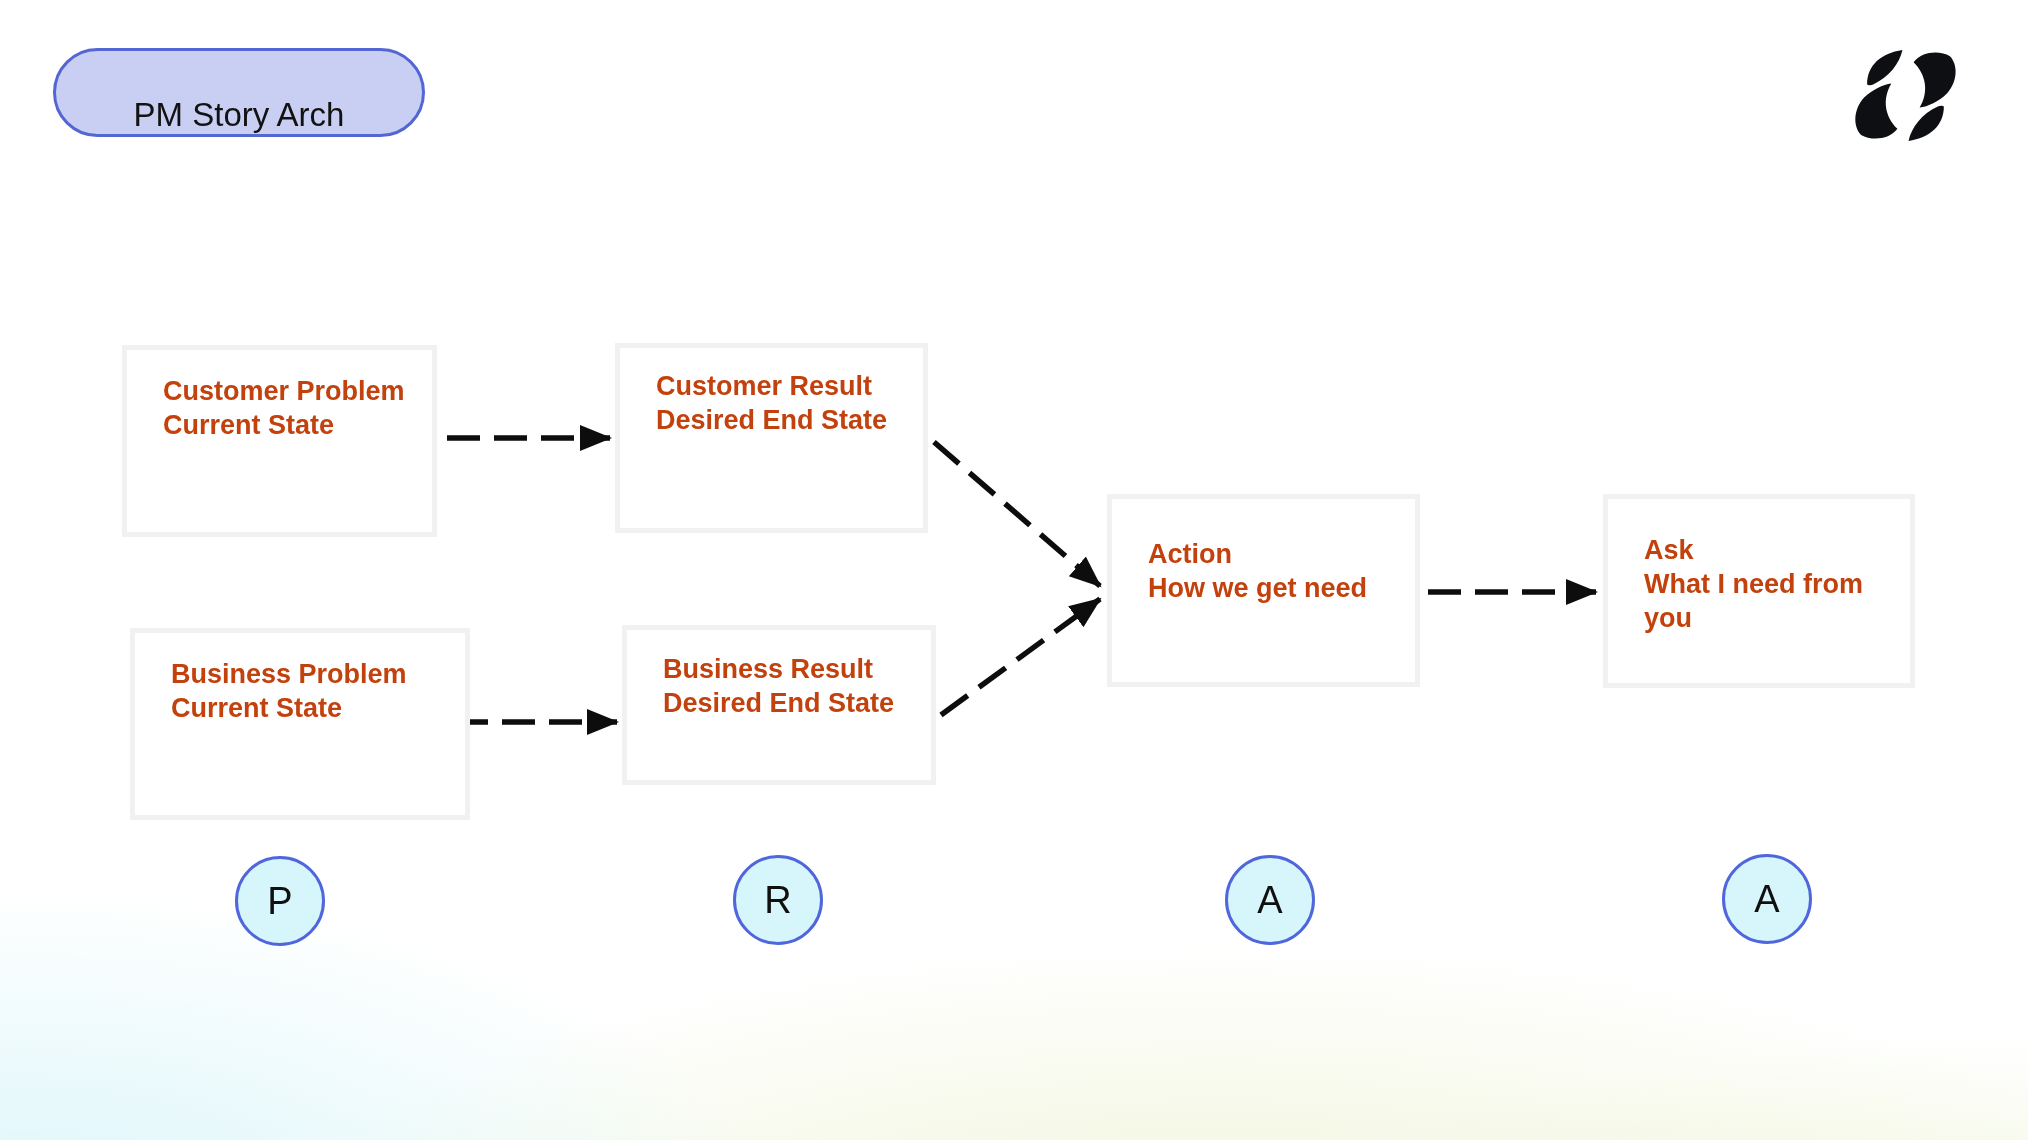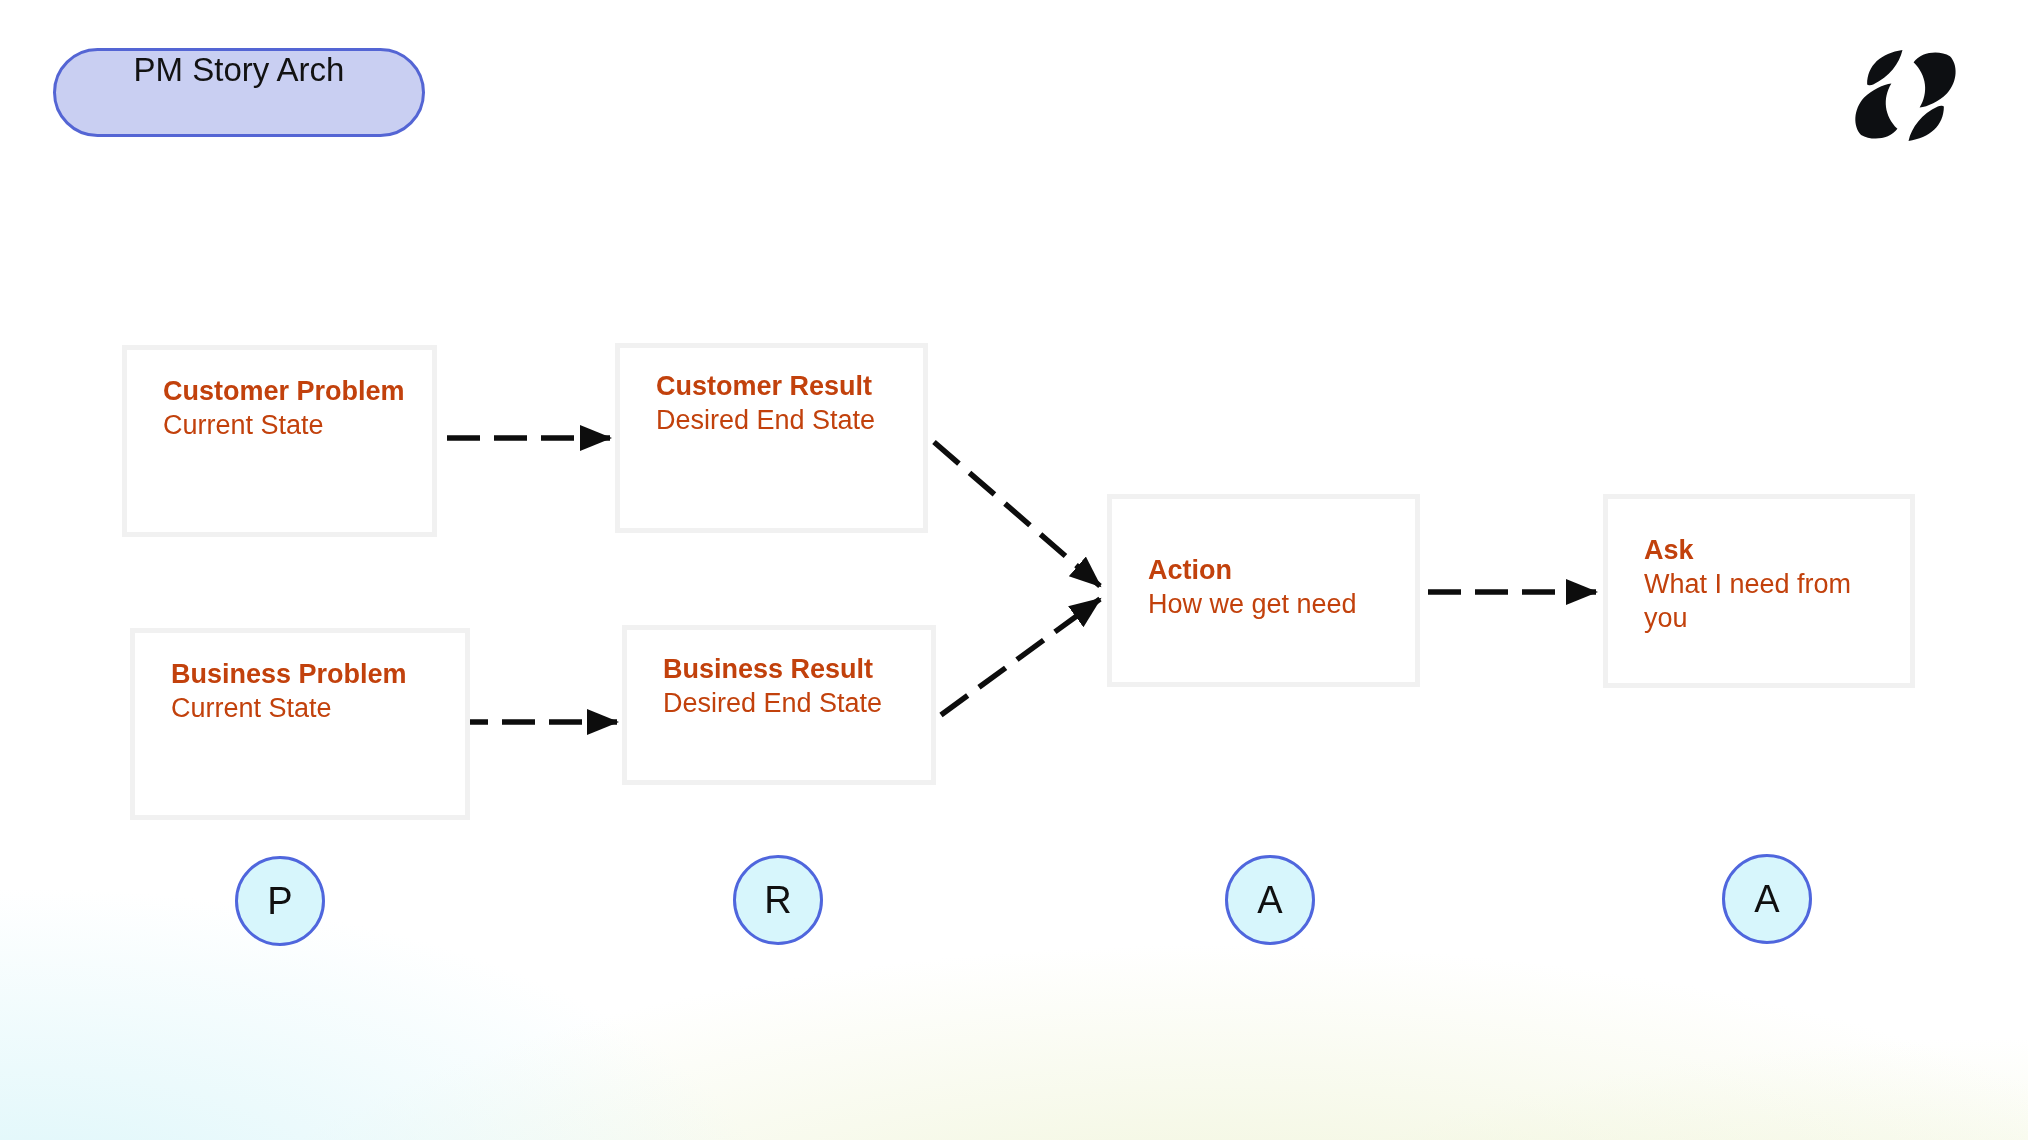--- a/index.html
+++ b/index.html
@@ -27,21 +27,21 @@
     pointer-events: none;
   }
   .badge {
     position: absolute;
     left: 53px; top: 48px;
     width: 372px; height: 89px;
     box-sizing: border-box;
     background: var(--badge-fill, #c9cff2);
     border: 3px solid var(--badge-border, #5465d4);
     border-radius: 46px;
-    display: flex; align-items: flex-start; justify-content: center;
+    display: flex; align-items: flex-end; justify-content: center;
     font-size: 33px;
     color: #121212;
   }
   .logo {
     position: absolute;
     left: 1853px; top: 50px;
     width: 105px; height: 91px;
     overflow: visible;
   }
   .logo path { fill: #0d0f12; }
@@ -57,26 +57,26 @@
     position: absolute;
     box-sizing: border-box;
     background: #ffffff;
     border: 5px solid var(--node-border, #f1f1f1);
     padding: 24px 18px 0 36px;
     color: #c2410c;
     font-size: 27px;
     line-height: 1.26;
   }
   .node-title { font-weight: 700; }
-  .node-subtitle { font-weight: 400; }
+  .node-subtitle { font-weight: 700; }
   .n-customer-problem { left: 122px; top: 345px; width: 315px; height: 192px; }
   .n-customer-result  { left: 615px; top: 343px; width: 313px; height: 190px; padding-top: 21px; }
   .n-business-problem { left: 130px; top: 628px; width: 340px; height: 192px; }
   .n-business-result  { left: 622px; top: 625px; width: 314px; height: 160px; padding-top: 22px; }
-  .n-action           { left: 1107px; top: 494px; width: 313px; height: 193px; padding-top: 54px; }
+  .n-action           { left: 1107px; top: 494px; width: 313px; height: 193px; padding-top: 38px; }
   .n-ask              { left: 1603px; top: 494px; width: 312px; height: 194px; padding-top: 34px; }
   .marker-circle {
     position: absolute;
     width: 90px; height: 90px;
     box-sizing: border-box;
     border-radius: 50%;
     background: var(--marker-fill, #d7f6fc);
     border: 3px solid var(--marker-border, #4f66dd);
     display: flex; align-items: center; justify-content: center;
     font-size: 38px;

